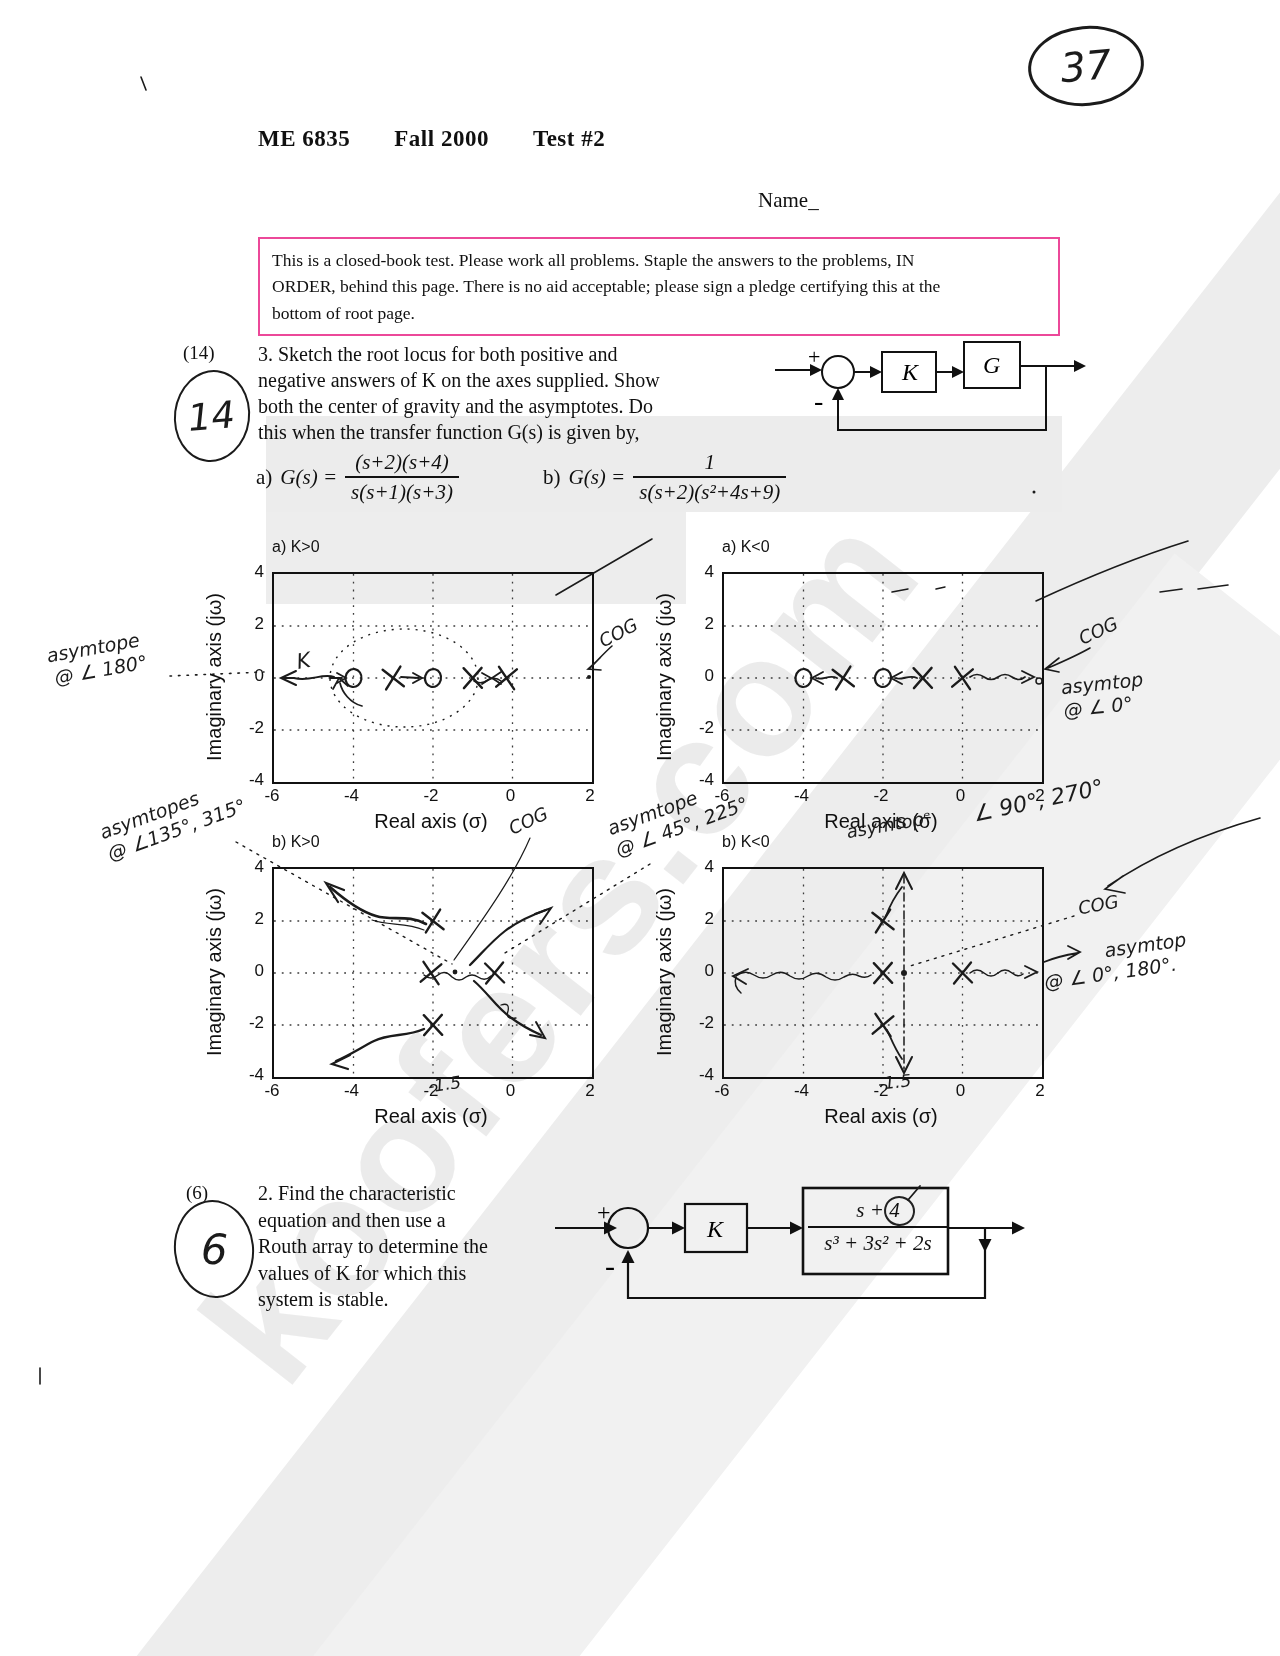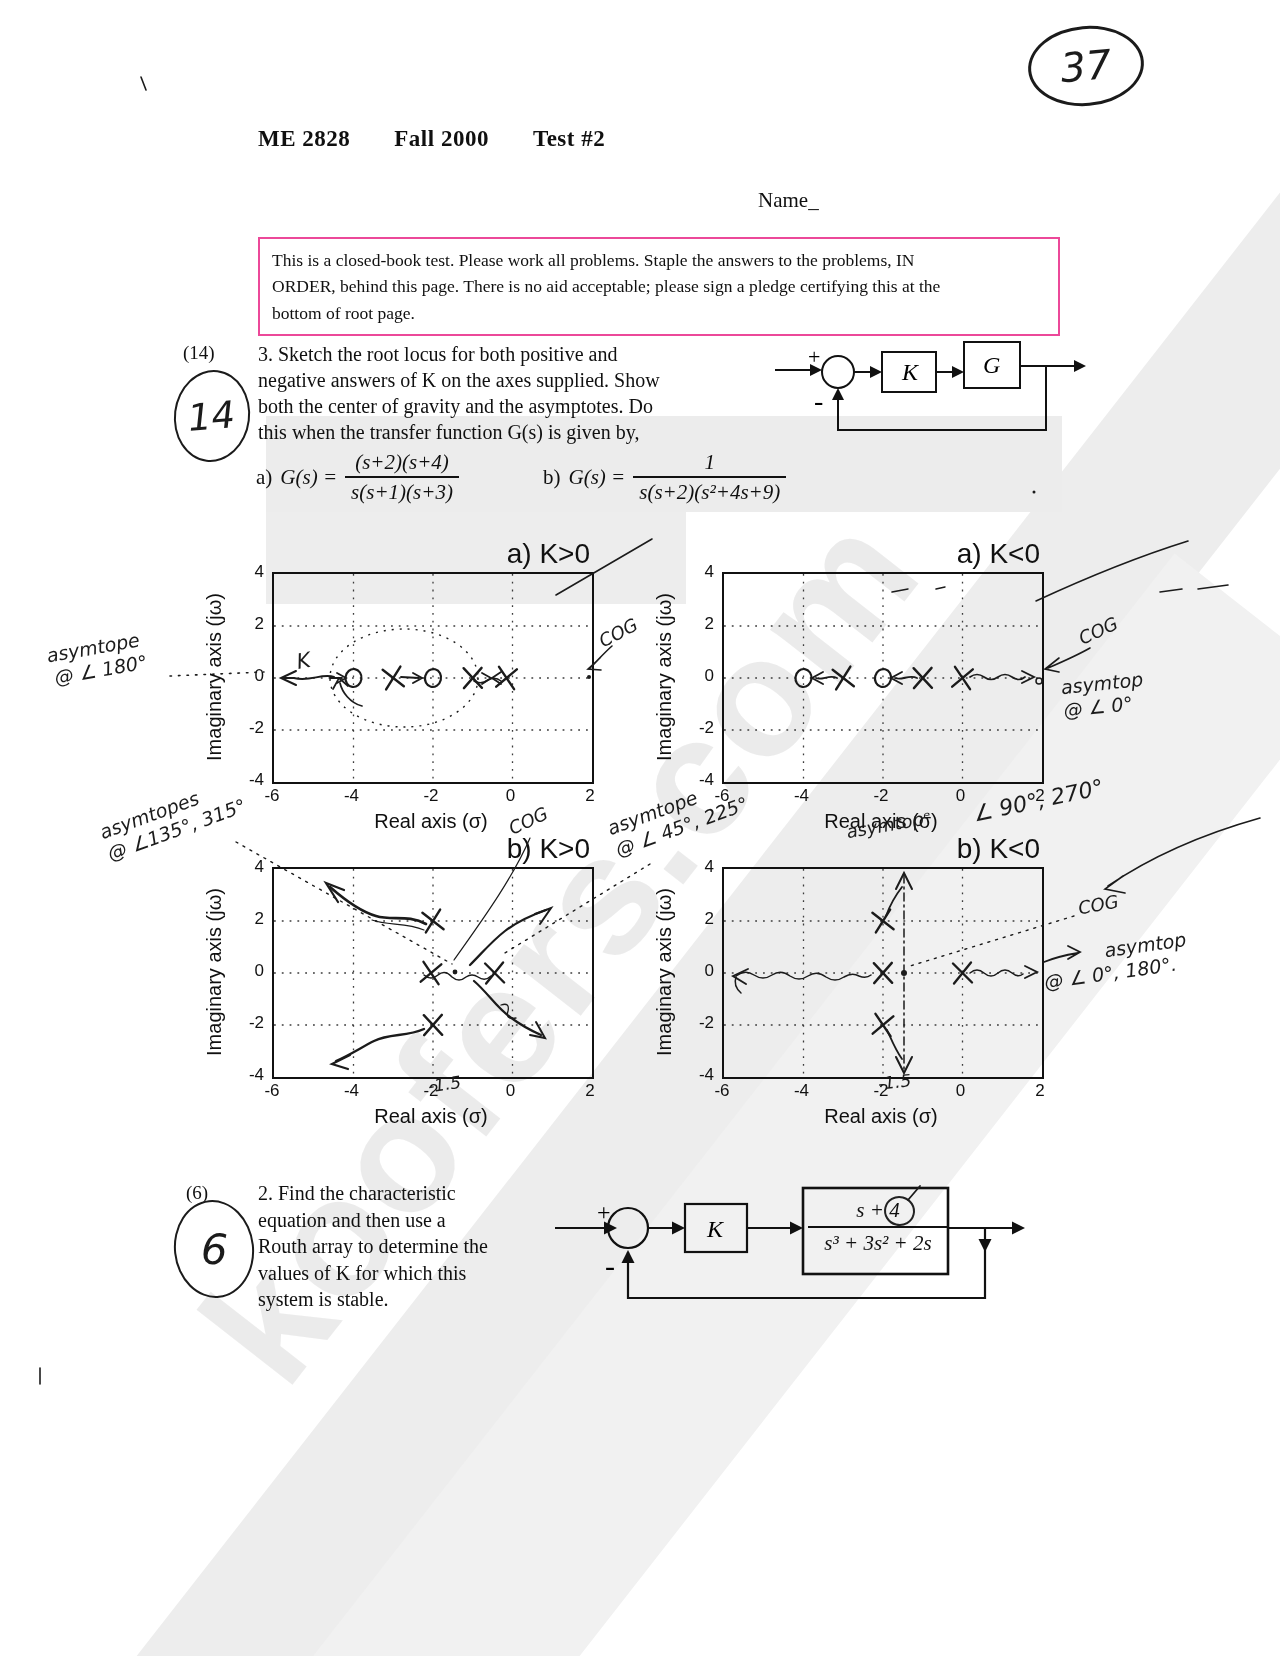--- a/index.html
+++ b/index.html
@@ -20,22 +20,22 @@
   .inst-box{border:2px solid #ec4899;padding:8px 12px;font-size:17.5px;line-height:1.5;width:774px;}
   .points{font-size:19px;}
   .ptext{font-size:20px;line-height:26px;}
   .eq{font-size:21px;font-style:italic;display:flex;align-items:center;gap:8px;}
   .eq .lbl{font-style:normal;}
   .frac{display:inline-block;text-align:center;vertical-align:middle;line-height:1.15;}
   .frac .num{display:block;padding:0 6px 2px 6px;border-bottom:2px solid #111;}
   .frac .den{display:block;padding:2px 6px 0 6px;}
   
   .plot{position:absolute;width:420px;height:320px;z-index:2;}
-  .plot-title{position:absolute;left:80px;top:0;width:318px;text-align:right;
-       font-family:"Liberation Sans",sans-serif;font-size:28px;color:#111;}
+  .plot-title{position:absolute;left:80px;top:0;width:318px;text-align:left;
+       font-family:"Liberation Sans",sans-serif;font-size:16px;color:#111;}
   .plot-box{position:absolute;left:80px;top:34px;width:318px;height:208px;border:2px solid #111;}
   .plot-box svg{position:absolute;left:0;top:0;overflow:visible;}
   .ylabel{position:absolute;left:-86px;top:128px;width:216px;height:22px;text-align:center;
        transform:rotate(-90deg);font-family:"Liberation Sans",sans-serif;font-size:20px;}
   .xlabel{position:absolute;left:80px;top:272px;width:318px;text-align:center;
        font-family:"Liberation Sans",sans-serif;font-size:20px;}
   .tick{position:absolute;font-family:"Liberation Sans",sans-serif;font-size:17px;color:#111;}
   .ytick{width:72px;text-align:right;}
   .xtick{width:48px;text-align:center;}
   
@@ -63,21 +63,21 @@
 <div class="patch" style="left:266px;top:512px;width:420px;height:92px;background:#ededed;"></div>
 <div class="watermark" style="left:240px;top:1262px;">koofers.com</div>
 
 <div class="content">
 
   <div class="hand-circle" style="left:1028px;top:26px;width:110px;height:74px;font-size:40px;transform:rotate(-5deg);">
     <span>37</span>
   </div>
 
   <div class="abs page-title" style="left:258px;top:126px;">
-    <span>ME 2828</span><span>Fall 2000</span><span>Test #2</span>
+    <span>ME 6835</span><span>Fall 2000</span><span>Test #2</span>
   </div>
 
   <div class="abs name-line" style="left:758px;top:188px;">
     <span>Name</span><span>_</span>
   </div>
 
   <div class="abs inst-box" style="left:258px;top:237px;">
       <div>This is a closed-book test. Please work all problems. Staple the answers to the problems, IN</div>
       <div>ORDER, behind this page. There is no aid acceptable; please sign a pledge certifying this at the</div>
       <div>bottom of root page.</div>

